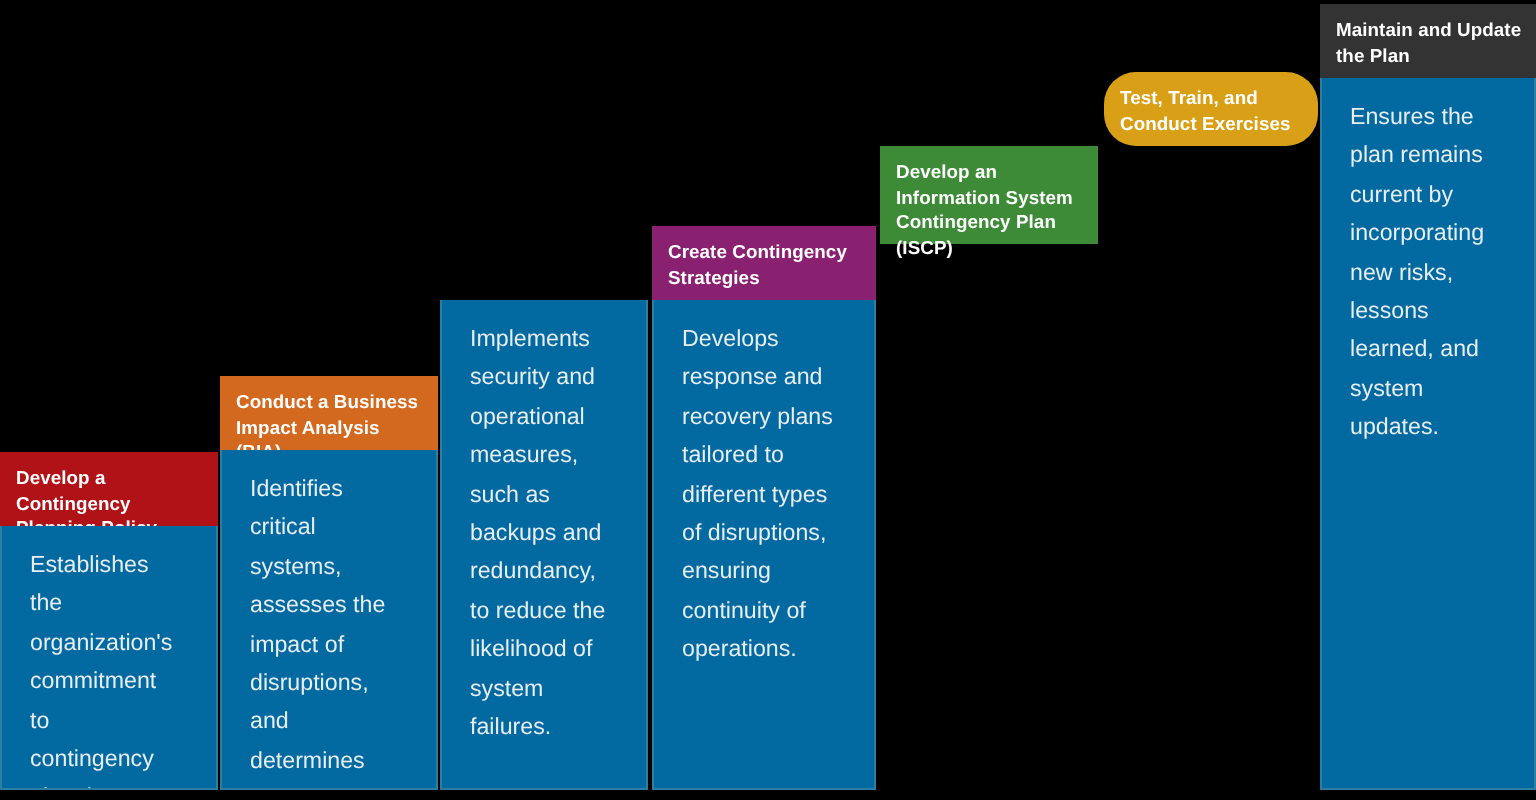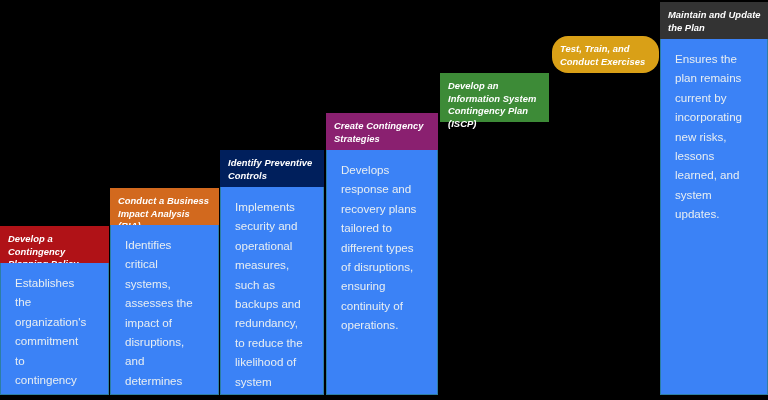--- a/index.html
+++ b/index.html
@@ -22,25 +22,24 @@
     flex-direction: column;
   }
   .step-header {
     padding: 7px 7px 8px 8px;
     font-size: 9.4px;
     line-height: 12.6px;
     font-weight: bold;
     color: #ffffff;
     letter-spacing: 0.05px;
     flex: 0 0 auto;
-    font-style: italic;
   }
   .step-body {
     flex: 1 1 auto;
-    background: #3b82f6;
+    background: #0369a1;
     border: 1px solid #2d7ea3;
     border-top: none;
     padding: 10px 19px 8px 14px;
     font-size: 11.6px;
     line-height: 19.4px;
     color: #e8eef2;
     overflow: hidden;
   }
 </style>
 </head>
@@ -52,21 +51,20 @@
     <div class="step-header" style="background:#b01217; height:37px;">Develop a Contingency Planning Policy Statement</div>
     <div class="step-body">Establishes the organization's commitment to contingency planning, defining responsibilities, scope, and compliance requirements.</div>
   </div>
 
   <div class="step-column" style="left:110px; top:188px; width:109px; height:207px;">
     <div class="step-header" style="background:#d2691e; height:37px;">Conduct a Business Impact Analysis (BIA)</div>
     <div class="step-body">Identifies critical systems, assesses the impact of disruptions, and determines recovery priorities and timelines.</div>
   </div>
 
   <div class="step-column" style="left:220px; top:150px; width:104px; height:245px;">
-    <div class="step-header" style="background:#001f5c; height:37px;">Identify Preventive Controls</div>
     <div class="step-body">Implements security and operational measures, such as backups and redundancy, to reduce the likelihood of system failures.</div>
   </div>
 
   <div class="step-column" style="left:326px; top:113px; width:112px; height:282px;">
     <div class="step-header" style="background:#8a2070; height:37px;">Create Contingency Strategies</div>
     <div class="step-body">Develops response and recovery plans tailored to different types of disruptions, ensuring continuity of operations.</div>
   </div>
 
   <div class="step-column" style="left:440px; top:73px; width:109px; height:322px;">
     <div class="step-header" style="background:#3d8b37; height:49px;">Develop an Information System Contingency Plan (ISCP)</div>

